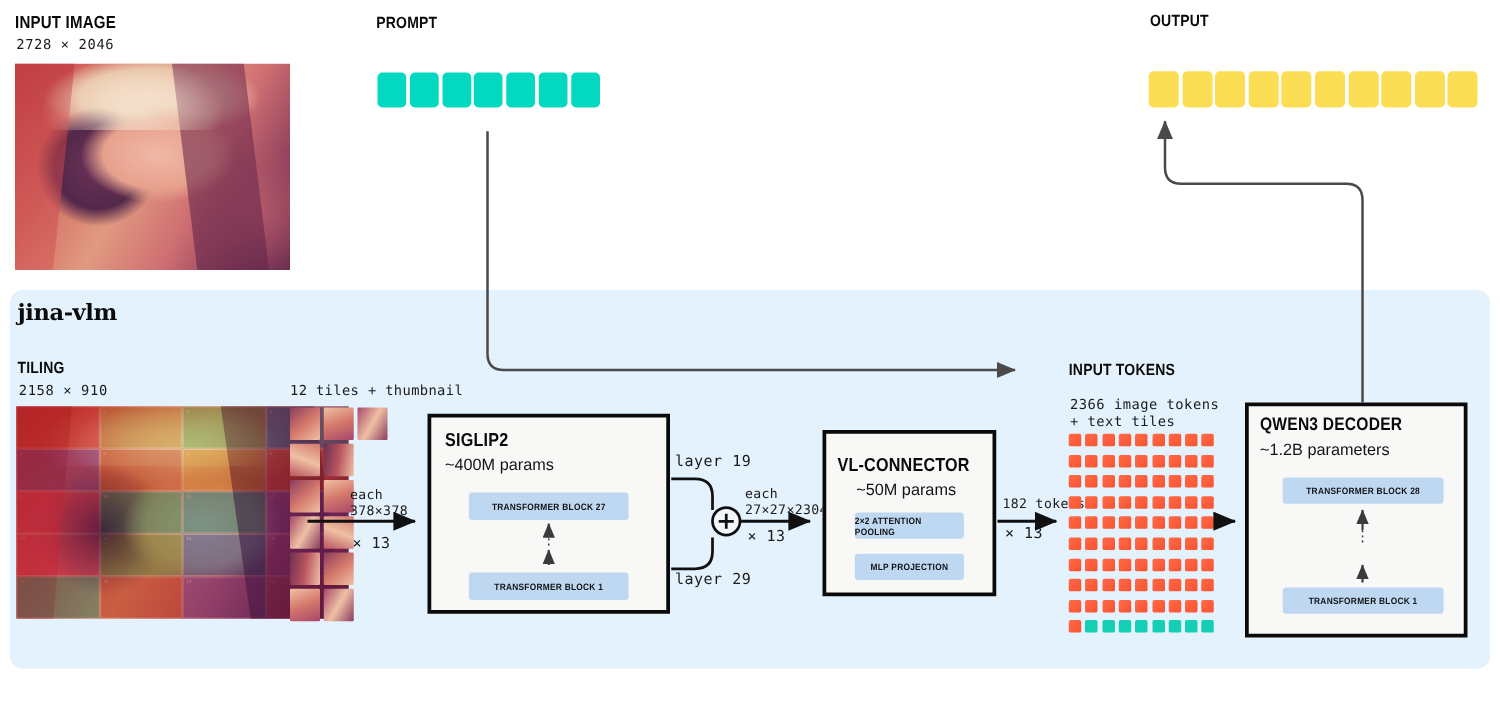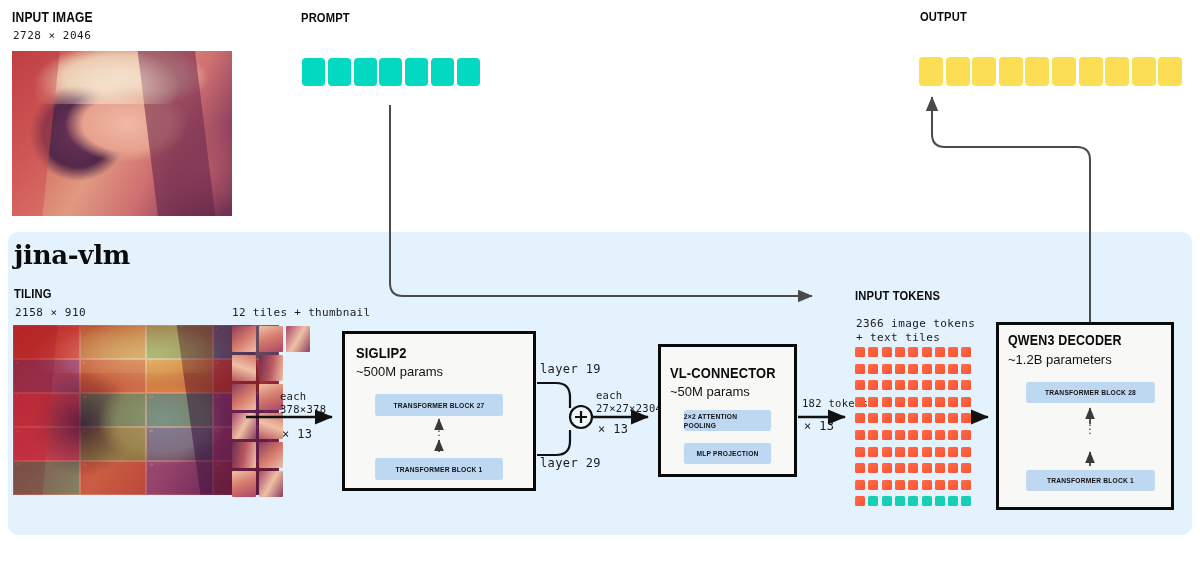--- a/index.html
+++ b/index.html
@@ -65,21 +65,21 @@
   .chip-yellow { background:#FCDE55; }
 
   
   #panel-jinavlm {
     position:absolute; left:8px; top:232px; width:1184px; height:303px;
     background:#E3F2FD; border-radius:10px;
   }
   #title-jinavlm {
     position:absolute; left:14px; top:240px;
     font-family:"DejaVu Serif","Liberation Serif",serif;
-    font-weight:700; font-size:26px; color:#0b0b0b; letter-spacing:-0.3px;
+    font-weight:700; font-size:18px; color:#0b0b0b; letter-spacing:-0.3px;
   }
   #lbl-tiling     { position:absolute; left:14px; top:286px; font-size:13px; }
   #val-tiling-dims{ position:absolute; left:15px; top:306px; font-size:11px; letter-spacing:.5px;}
   #val-tiles-note { position:absolute; left:232px; top:306px; font-size:11px; letter-spacing:.3px;}
 
   
   #tiling-mosaic {
     position:absolute; left:13px; top:325px; width:266px; height:170px;
     overflow:hidden;
     background:
@@ -262,35 +262,35 @@
       <div class="thumb" style="left: 232px; top: 471px; background: linear-gradient(160deg, rgb(239, 192, 164), rgb(212, 119, 107), rgb(168, 71, 106));"></div>
       <div class="thumb" style="left: 259px; top: 471px; background: linear-gradient(120deg, rgb(168, 71, 106), rgb(239, 192, 164), rgb(138, 61, 94));"></div>
     </div>
 
   <div class="mono anno" style="left:280px; top:390px;">each</div>
   <div class="mono anno" style="left:280px; top:403px;">378×378</div>
   <div class="mono anno-lg" style="left:282px; top:427px;">× 13</div>
 
   <div class="modelbox" id="box-siglip2" style="left:342px; top:331px; width:194px; height:160px;"></div>
   <div class="hdr box-title" style="left:356px; top:344px;">SIGLIP2</div>
-  <div class="sub box-sub" style="left:356px; top:364px;">~500M params</div>
+  <div class="sub box-sub" style="left:356px; top:364px;">~400M params</div>
   <div class="tblock" style="left:368px; top:394px; width:142px; height:22px;">TRANSFORMER BLOCK 27</div>
   <div class="vdots" style="left:424px; top:430px; width:30px;">⋮</div>
   <div class="tblock" style="left:368px; top:458px; width:142px; height:22px;">TRANSFORMER BLOCK 1</div>
 
   <div class="mono anno-lg" style="left:540px; top:362px;">layer 19</div>
   <div class="mono anno-lg" style="left:540px; top:456px;">layer 29</div>
 
   <div class="mono anno" style="left:596px; top:389px;">each</div>
   <div class="mono anno" style="left:596px; top:402px;">27×27×2304</div>
   <div class="mono anno-lg" style="left:598px; top:422px;">× 13</div>
 
   <div class="modelbox" id="box-connector" style="left:658px; top:344px; width:139px; height:133px;"></div>
   <div class="hdr box-title" style="left:670px; top:364px;">VL-CONNECTOR</div>
-  <div class="sub box-sub" style="left:670px; top:384px;">~50M params</div>
+  <div class="sub box-sub" style="left:685px; top:384px;">~50M params</div>
   <div class="tblock" style="left:679px; top:410px; width:97px; height:21px;">2×2 ATTENTION POOLING</div>
   <div class="tblock" style="left:679px; top:443px; width:97px; height:21px;">MLP PROJECTION</div>
 
   <div class="mono anno" style="left:802px; top:397px;">182 tokens</div>
   <div class="mono anno-lg" style="left:804px; top:419px;">× 13</div>
 
   <div class="hdr" style="position:absolute; left:855px; top:288px; font-size:13px;">INPUT TOKENS</div>
   <div class="mono" style="position:absolute; left:856px; top:317px; font-size:11px; letter-spacing:.4px;">2366 image tokens</div>
   <div class="mono" style="position:absolute; left:856px; top:331px; font-size:11px; letter-spacing:.4px;">+ text tiles</div>
   <div id="token-grid">

